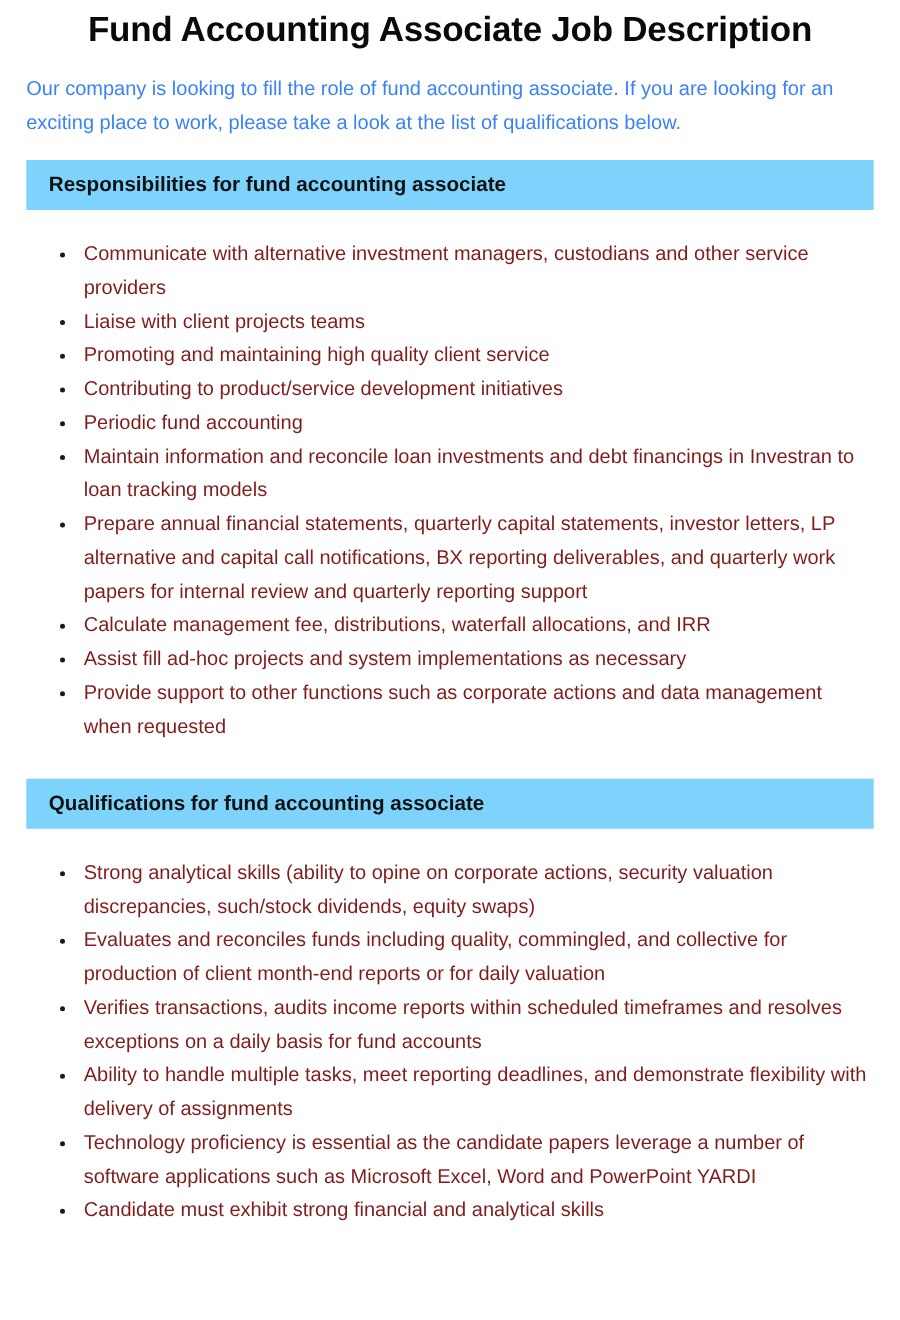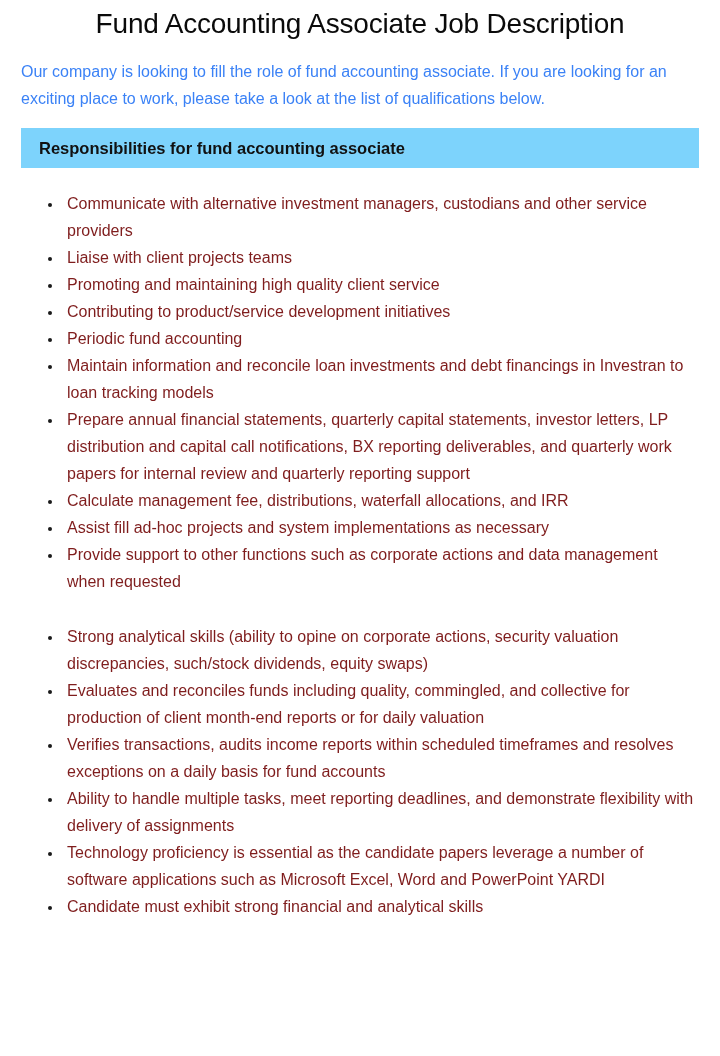--- a/index.html
+++ b/index.html
@@ -15,21 +15,21 @@
     color: #111111;
   }
   .doc {
     padding: 0 21px 24px 21px;
   }
   h1.page-title {
     margin: 0;
     padding: 8px 0 18px 0;
     text-align: center;
     font-size: 28px;
-    font-weight: 400;
+    font-weight: 700;
     letter-spacing: -0.2px;
     color: #0a0a0a;
   }
   p.intro {
     margin: 0 0 14px 0;
     font-size: 16px;
     line-height: 27px;
     color: #3b82f6;
   }
   .section-bar {
@@ -70,26 +70,29 @@
     <span>Responsibilities for fund accounting associate</span>
   </div>
 
   <ul class="bullet-list">
     <li>Communicate with alternative investment managers, custodians and other service providers</li>
     <li>Liaise with client projects teams</li>
     <li>Promoting and maintaining high quality client service</li>
     <li>Contributing to product/service development initiatives</li>
     <li>Periodic fund accounting</li>
     <li>Maintain information and reconcile loan investments and debt financings in Investran to loan tracking models</li>
-    <li>Prepare annual financial statements, quarterly capital statements, investor letters, LP distribution and capital call notifications, BX reporting deliverables, and quarterly work papers for internal review and quarterly reporting support</li>
+    <li>Prepare annual financial statements, quarterly capital statements, investor letters, LP alternative and capital call notifications, BX reporting deliverables, and quarterly work papers for internal review and quarterly reporting support</li>
     <li>Calculate management fee, distributions, waterfall allocations, and IRR</li>
     <li>Assist fill ad-hoc projects and system implementations as necessary</li>
     <li>Provide support to other functions such as corporate actions and data management when requested</li>
   </ul>
 
+  <div class="section-bar">
+    <span>Qualifications for fund accounting associate</span>
+  </div>
 
   <ul class="bullet-list">
     <li>Strong analytical skills (ability to opine on corporate actions, security valuation discrepancies, such/stock dividends, equity swaps)</li>
     <li>Evaluates and reconciles funds including quality, commingled, and collective for production of client month-end reports or for daily valuation</li>
     <li>Verifies transactions, audits income reports within scheduled timeframes and resolves exceptions on a daily basis for fund accounts</li>
     <li>Ability to handle multiple tasks, meet reporting deadlines, and demonstrate flexibility with delivery of assignments</li>
     <li>Technology proficiency is essential as the candidate papers leverage a number of software applications such as Microsoft Excel, Word and PowerPoint YARDI</li>
     <li>Candidate must exhibit strong financial and analytical skills</li>
   </ul>
 

